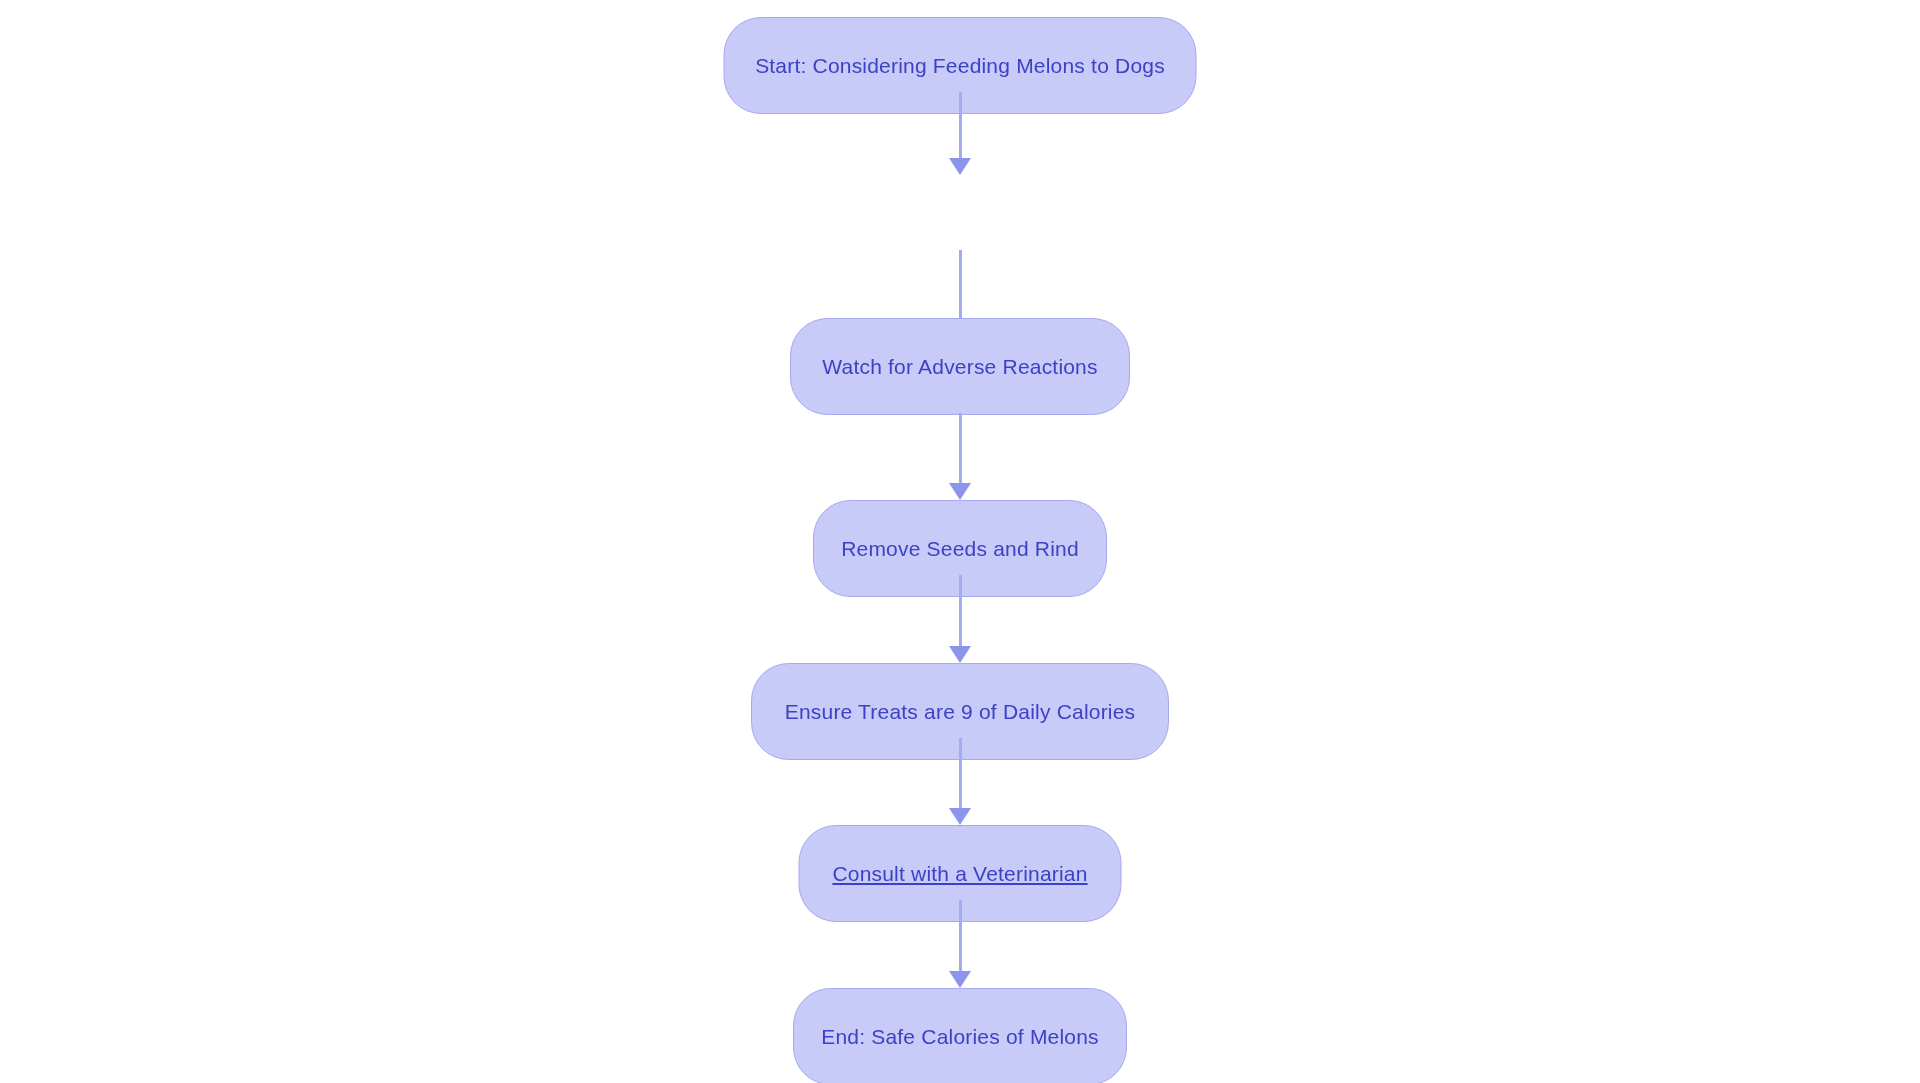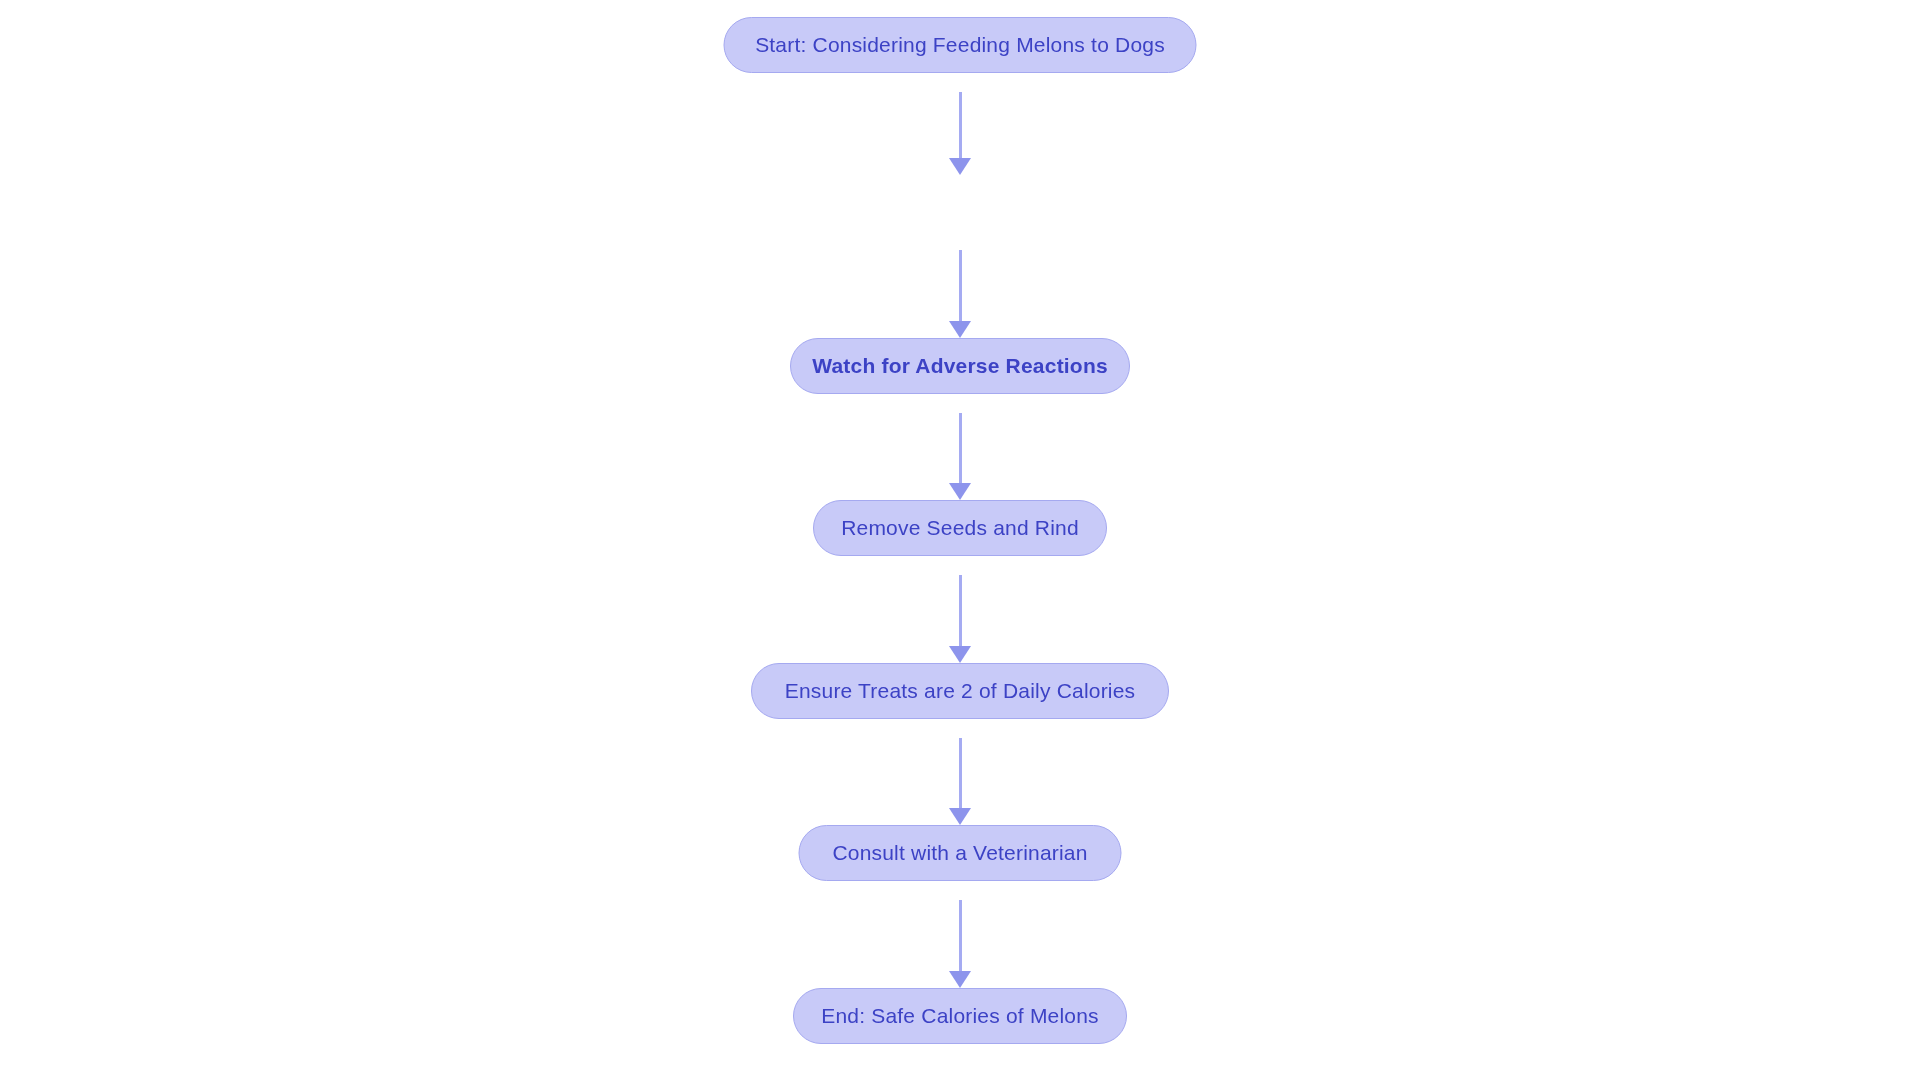--- a/index.html
+++ b/index.html
@@ -19,38 +19,38 @@
     position: relative;
     width: 1920px;
     height: 1083px;
     background: var(--background);
     overflow: hidden;
   }
   .flow-node {
     position: absolute;
     left: 50%;
     transform: translateX(-50%);
-    height: 56px;
+    height: 97px;
     border-radius: 37.5px;
     background: var(--node-fill);
     border: 1.5px solid var(--node-border);
     color: var(--node-text);
     font-size: 21px;
     letter-spacing: 0.2px;
     display: flex;
     align-items: center;
     justify-content: center;
     white-space: nowrap;
   }
   .n1 { top: 17px;  width: 473px; }
   .n2 { top: 175px; width: 326px; }
-  .n3 { top: 338px; width: 340px; font-weight: bold; }
+  .n3 { top: 318px; width: 340px; }
   .n4 { top: 500px; width: 294px; text-align: center; }
   .n5 { top: 663px; width: 418px; }
-  .n6 { top: 825px; width: 323px; }
+  .n6 { top: 825px; width: 323px; text-decoration: underline; }
   .n7 { top: 988px; width: 334px; }
 
   .flow-arrow {
     position: absolute;
     left: 50%;
     transform: translateX(-50%);
     display: flex;
     flex-direction: column;
     align-items: center;
   }
@@ -106,21 +106,21 @@
   <div class="flow-node n4">
     <span>Remove Seeds and Rind</span>
   </div>
 
   <div class="flow-arrow a4">
     <div class="arrow-line"></div>
     <div class="arrow-head"></div>
   </div>
 
   <div class="flow-node n5">
-    <span>Ensure Treats are 2 of Daily Calories</span>
+    <span>Ensure Treats are 9 of Daily Calories</span>
   </div>
 
   <div class="flow-arrow a5">
     <div class="arrow-line"></div>
     <div class="arrow-head"></div>
   </div>
 
   <div class="flow-node n6">
     <span>Consult with a Veterinarian</span>
   </div>

